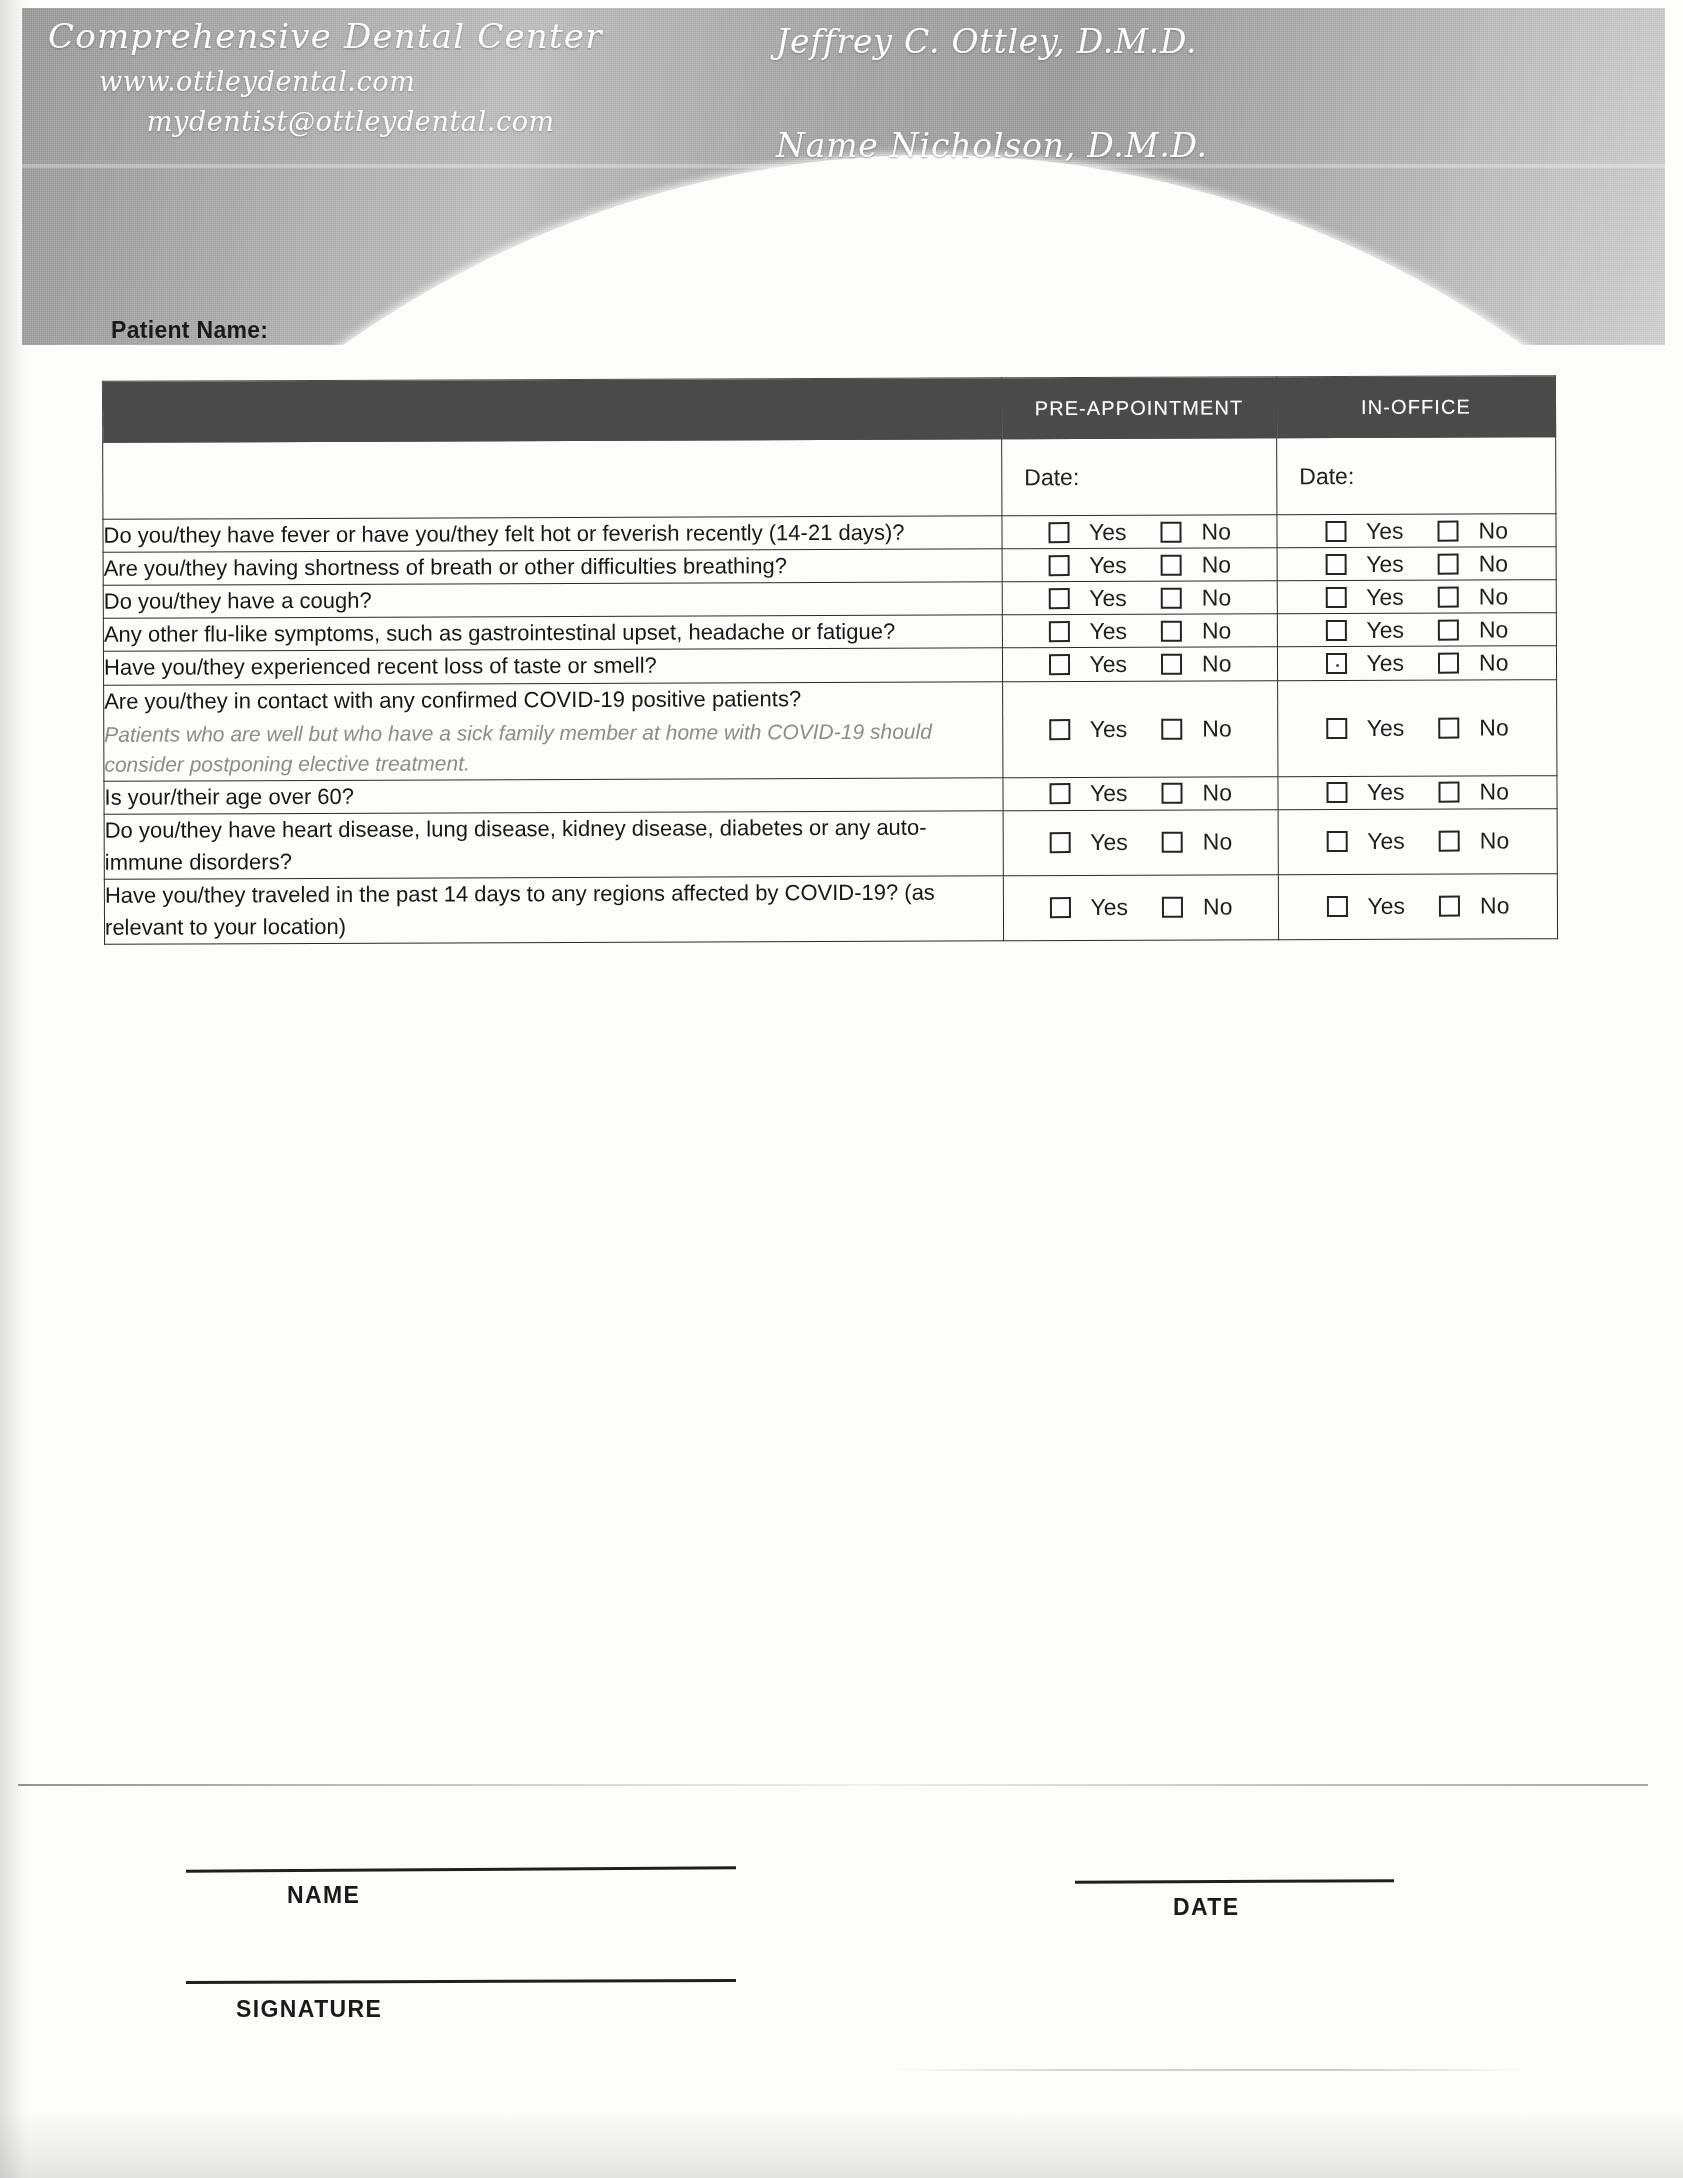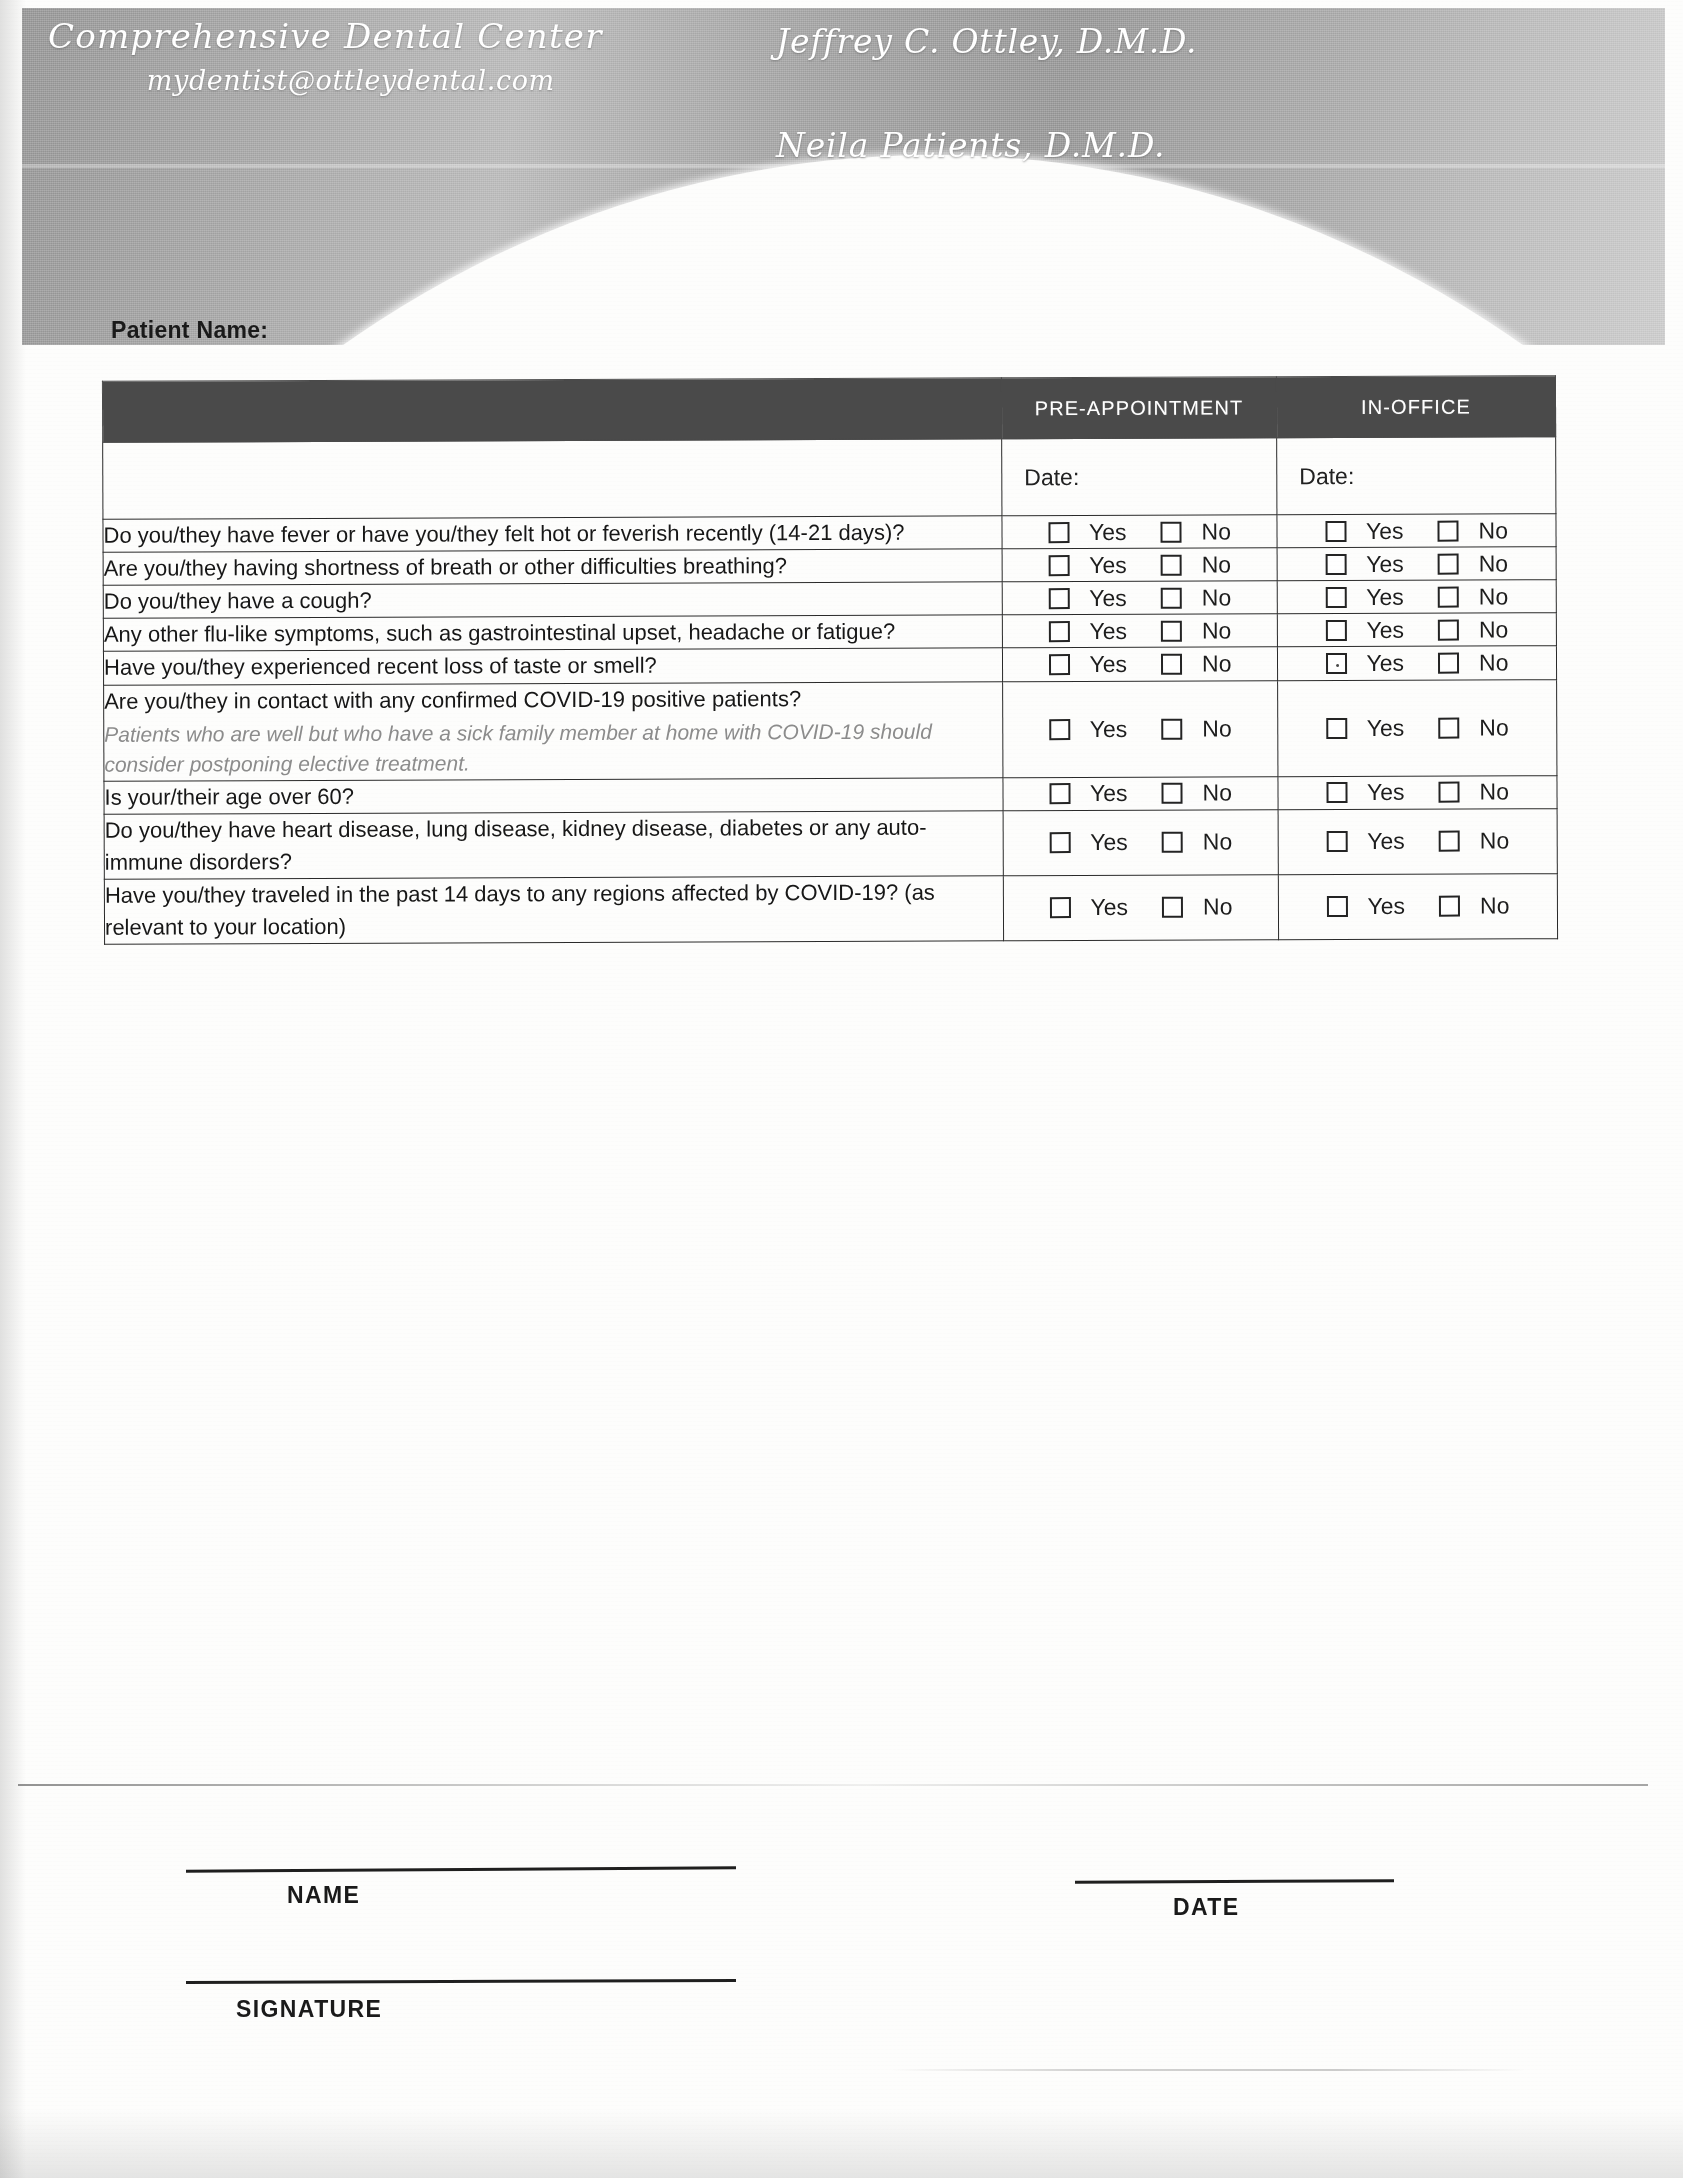--- a/index.html
+++ b/index.html
@@ -297,26 +297,27 @@
 
 <div class="page"></div>
 
 <div class="banner">
   <div class="banner-bg"></div>
   <div class="banner-noise"></div>
   <div class="banner-band"></div>
 
   <div class="logo-block">
     <div class="logo-title">Comprehensive Dental Center</div>
+    <div class="logo-web">www.ottleydental.com</div>
     <div class="logo-mail">mydentist@ottleydental.com</div>
   </div>
 
   <div class="doctors">
     <div class="doc">Jeffrey C. Ottley, D.M.D.</div>
-    <div class="doc second">Neila Patients, D.M.D.</div>
+    <div class="doc second">Name Nicholson, D.M.D.</div>
   </div>
 
   <div class="swoosh"></div>
   <div class="swoosh-hi"></div>
 </div>
 
 <div class="patient-name">Patient Name:</div>
 
 <div class="sheet">
   <table class="form">

